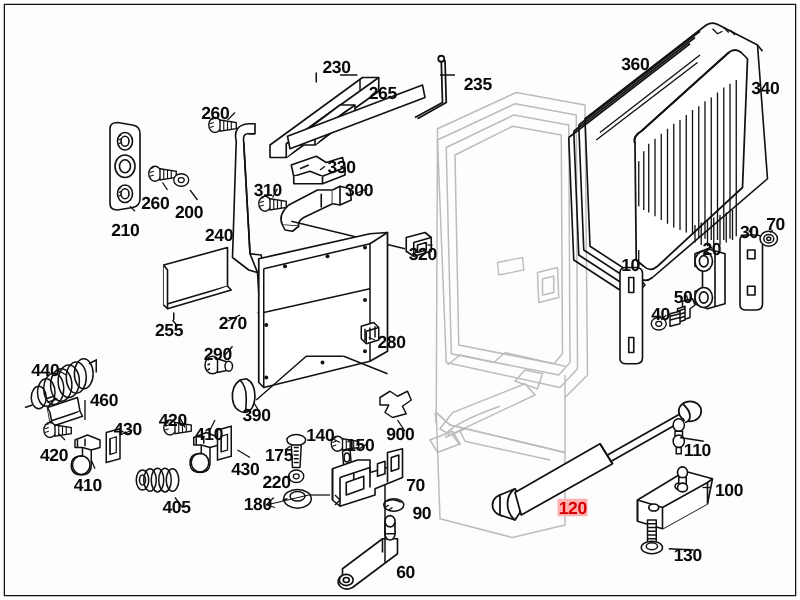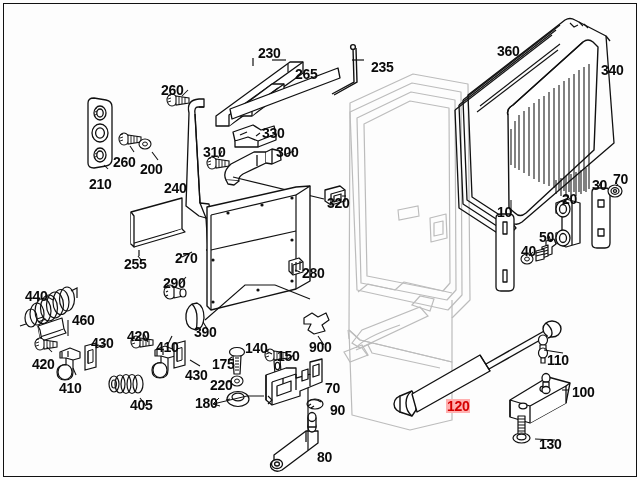--- a/index.html
+++ b/index.html
@@ -492,21 +492,21 @@
   </svg>
 
   <div id="labels">
       <div class="lbl" style="left: 497px; top: 205px;">10</div>
       <div class="lbl" style="left: 562px; top: 192px;">20</div>
       <div class="lbl" style="left: 592px; top: 178px;">30</div>
       <div class="lbl" style="left: 521px; top: 244px;">40</div>
       <div class="lbl" style="left: 539px; top: 230px;">50</div>
       <div class="lbl" style="left: 613px; top: 172px;">70</div>
       <div class="lbl" style="left: 325px; top: 381px;">70</div>
-      <div class="lbl" style="left: 317px; top: 450px;">80</div>
+      <div class="lbl" style="left: 317px; top: 450px;">60</div>
       <div class="lbl" style="left: 330px; top: 403px;">90</div>
       <div class="lbl" style="left: 572px; top: 385px;">100</div>
       <div class="lbl" style="left: 547px; top: 353px;">110</div>
       <div class="lbl hl" style="left: 446px; top: 399px; text-align: center;">120</div>
       <div class="lbl" style="left: 539px; top: 437px;">130</div>
       <div class="lbl" style="left: 245px; top: 341px;">140</div>
       <div class="lbl" style="left: 277px; top: 349px;">150</div>
       <div class="lbl" style="left: 210px; top: 378px;">220</div>
       <div class="lbl" style="left: 212px; top: 357px;">175</div>
       <div class="lbl" style="left: 195px; top: 396px;">180</div>

